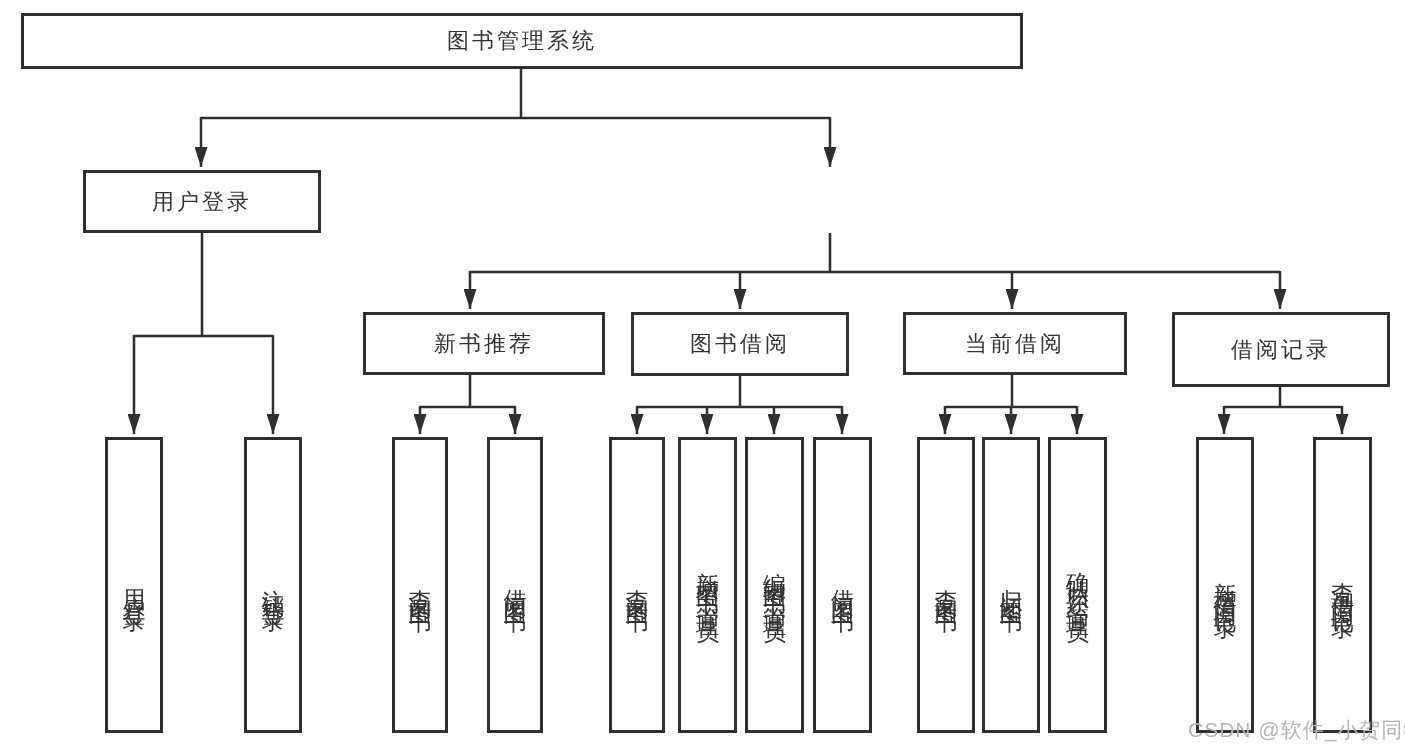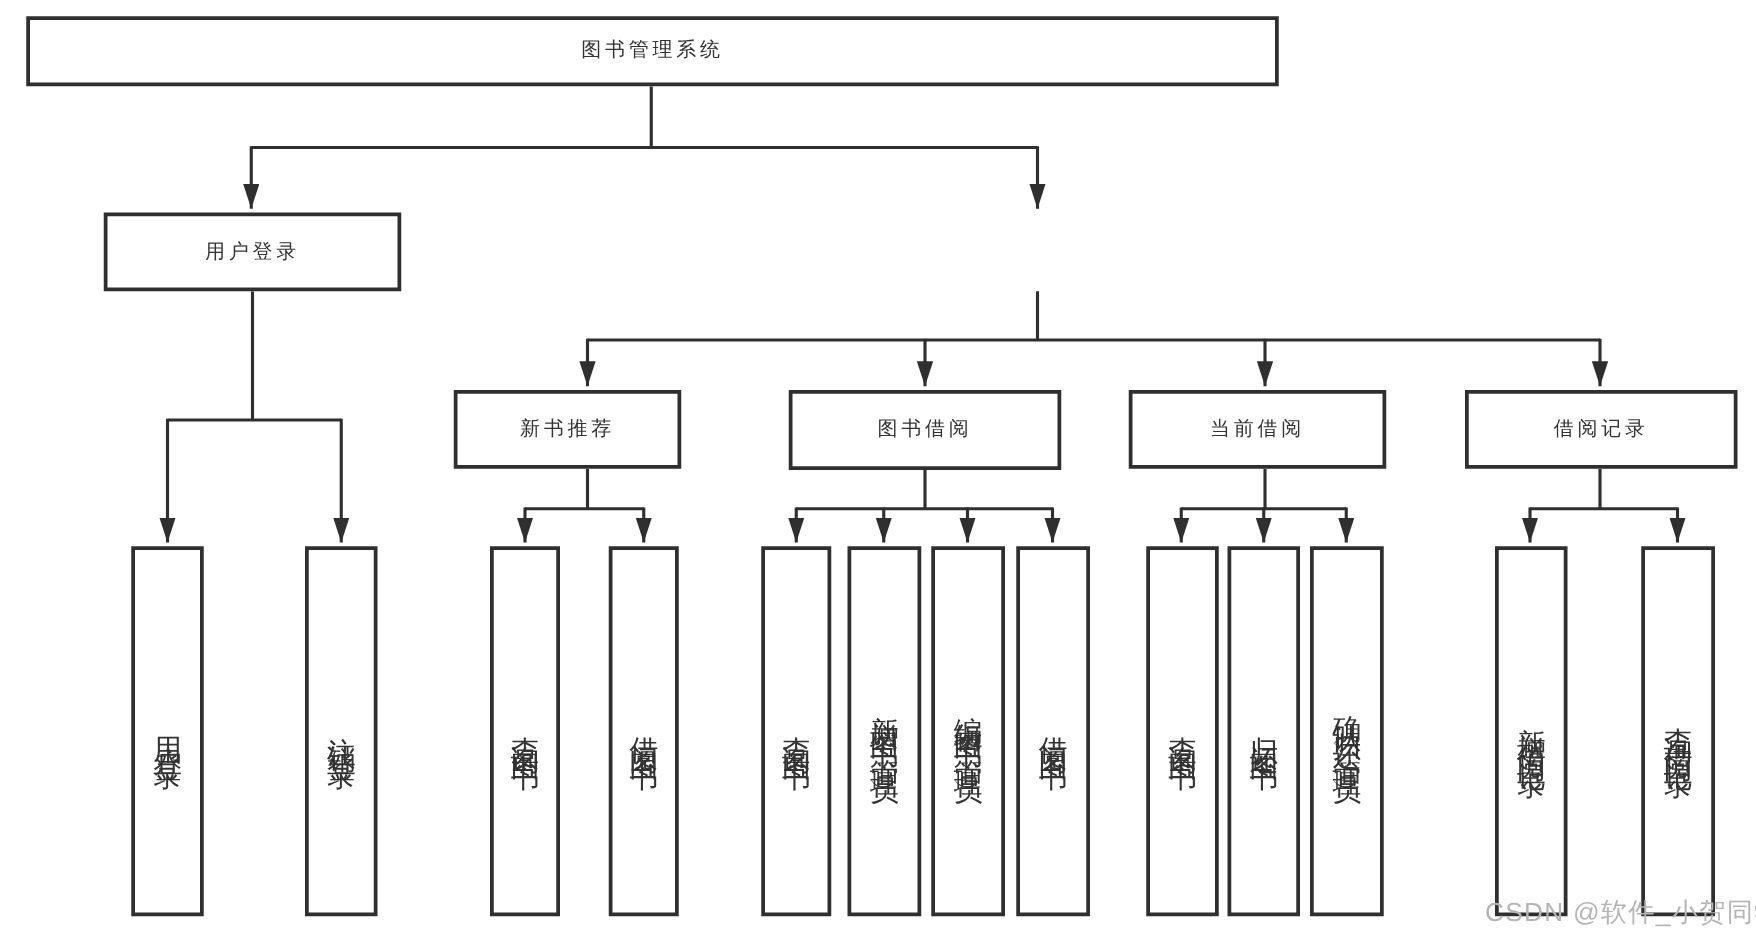--- a/index.html
+++ b/index.html
@@ -26,21 +26,21 @@
     position: absolute;
     box-sizing: border-box;
     border: 3px solid #2f2f2f;
     background: #ffffff;
     display: flex;
     align-items: center;
     justify-content: center;
     color: #333333;
   }
   .hlabel {
-    font-size: 16px;
+    font-size: 22px;
     letter-spacing: 3px;
     white-space: nowrap;
     line-height: 1;
   }
   .leaf {
     top: 437px;
     height: 296px;
   }
   .vtext {
     writing-mode: vertical-rl;
@@ -129,30 +129,30 @@
   </svg>
 
   <div class="node" style="left:21px; top:13px; width:1002px; height:56px;">
     <span class="hlabel">图书管理系统</span>
   </div>
 
   <div class="node" style="left:83px; top:170px; width:238px; height:63px;">
     <span class="hlabel">用户登录</span>
   </div>
 
-  <div class="node" style="left:363px; top:312px; width:182px; height:63px;">
+  <div class="node" style="left:363px; top:312px; width:242px; height:63px;">
     <span class="hlabel">新书推荐</span>
   </div>
   <div class="node" style="left:631px; top:312px; width:218px; height:64px;">
     <span class="hlabel">图书借阅</span>
   </div>
-  <div class="node" style="left:903px; top:312px; width:206px; height:63px;">
+  <div class="node" style="left:903px; top:312px; width:224px; height:63px;">
     <span class="hlabel">当前借阅</span>
   </div>
-  <div class="node" style="left:1172px; top:312px; width:218px; height:63px;">
+  <div class="node" style="left:1172px; top:312px; width:218px; height:75px;">
     <span class="hlabel">借阅记录</span>
   </div>
 
   <div class="node leaf" style="left:105px; width:58px;">
     <span class="vtext">用户登录</span>
   </div>
   <div class="node leaf" style="left:244px; width:58px;">
     <span class="vtext">注销登录</span>
   </div>
 

